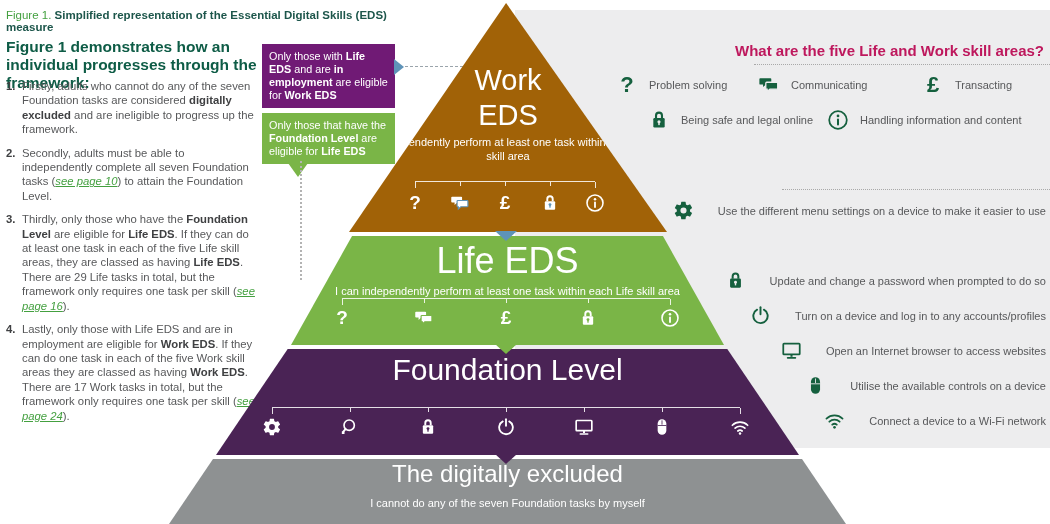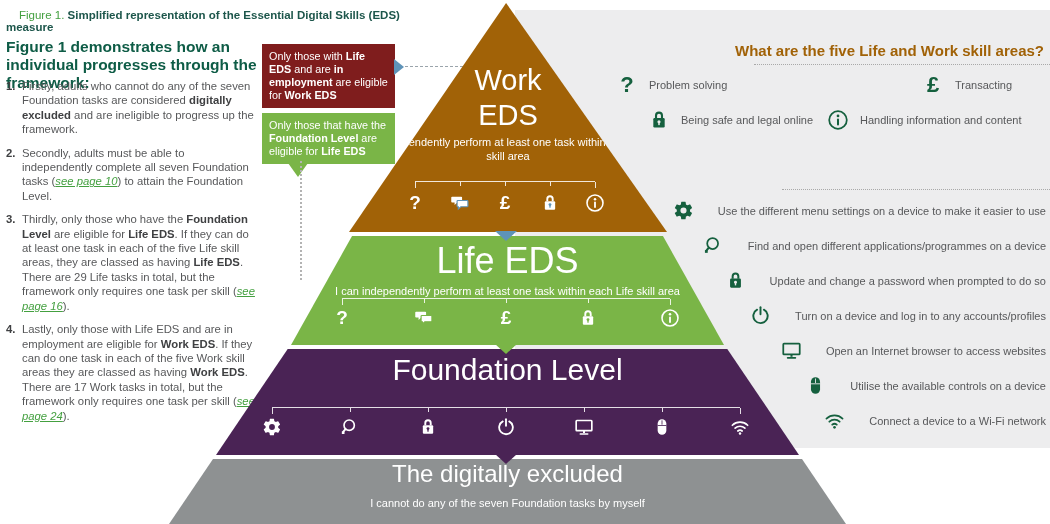--- a/index.html
+++ b/index.html
@@ -4,33 +4,33 @@
 <style>
   * { margin:0; padding:0; box-sizing:border-box; }
   body { font-family:"Liberation Sans", sans-serif; background:#fff; }
   .root { position:relative; width:1050px; height:524px; background:#ffffff; overflow:hidden; }
 
   
   .gray-panel { position:absolute; left:515px; top:10px; right:0; height:438px; background:#ededee; }
 
   
   .fig-caption { position:absolute; left:6px; top:9px; width:430px; font-size:11.5px; }
-  .fig-caption .pre { color:#44a040;margin-left:13px; }
+  .fig-caption .pre { color:#44a040; }
   .fig-caption .rest { color:#1d564b; font-weight:600; }
   .intro-heading { position:absolute; left:6px; top:38px; width:258px; font-size:15.5px; line-height:18px; color:#0e5c46; font-weight:600; }
   .steps { position:absolute; left:6px; top:79px; width:251px; font-size:11.3px; line-height:14.4px; color:#57585a; }
   .step { position:relative; padding-left:16px; margin-bottom:9px; }
   .step .num { position:absolute; left:0; top:0; font-weight:700; color:#3f4042; }
   .b { font-weight:700; color:#3f4042; }
   .lnk { color:#44a040; font-style:italic; text-decoration:underline; cursor:pointer; }
 
   
   .callout { position:absolute; width:133px; padding:6px 7px; font-size:10.8px; line-height:13px; color:#fff; }
   .callout .b { color:#fff; }
-  .co-work { left:262px; top:44px; background:#7f1d1d; }
+  .co-work { left:262px; top:44px; background:#701a75; }
   .co-work .ptr { position:absolute; right:-9px; top:15px; width:0; height:0;
                   border-top:8px solid transparent; border-bottom:8px solid transparent; border-left:10px solid #5e93b8; }
   .co-life { left:262px; top:101px; background:#7ab547;margin-top:12px; }
   .co-life .ptr { position:absolute; left:26px; bottom:-13px; width:0; height:0;
                   border-left:10px solid transparent; border-right:10px solid transparent; border-top:14px solid #7ab547; }
   .dash-h { position:absolute; left:405px; top:66px; width:58px; border-top:1.5px dashed #9aa4ab; }
   .dot-v  { position:absolute; left:300px; top:161px; height:119px; border-left:2px dotted #b3b3b3; }
 
   
   .band { position:absolute; color:#fff; }
@@ -67,21 +67,21 @@
 
   .icons { position:absolute; display:flex; justify-content:space-between; }
   .ic-work { left:56px; top:190px; width:200px; }
   .ic-life { left:41px; top:72px;  width:348px; }
   .ic-fnd  { left:46px; top:68px;  width:488px; }
   .ic { display:inline-flex; width:20px; height:20px; align-items:center; justify-content:center; color:#fff; }
   .ic svg { width:100%; height:100%; }
   .glyph { font-weight:700; font-size:19px; line-height:20px; display:inline-block; width:20px; text-align:center; }
 
   
-  .panel-head { position:absolute; right:6px; text-align:right; font-size:15px; font-weight:600; color:#a16207; }
+  .panel-head { position:absolute; right:6px; text-align:right; font-size:15px; font-weight:600; color:#be185d; }
   .head-skills { top:42px; }
   .head-tasks  { top:166px; }
   .dotted-rule { position:absolute; right:0; border-top:1.5px dotted #a9a9a9; }
   .rule-skills { left:754px; top:64px; }
   .rule-tasks  { left:782px; top:189px; }
 
   .skill-item { position:absolute; display:flex; align-items:center; gap:11px; --band:#ededee; }
   .skill-item .ic { color:#15603e; width:22px; height:22px; }
   .skill-item .glyph { font-size:22px; line-height:22px; width:22px; }
   .item-label { font-size:11px; color:#57585a; white-space:nowrap; }
@@ -297,20 +297,29 @@
 
   <div class="panel-head head-skills">What are the five Life and Work skill areas?</div>
   <div class="dotted-rule rule-skills"></div>
 
   <div class="skill-item si-0">
     <span class="ic">
         <span class="glyph">?</span>
       </span>
     <span class="item-label">Problem solving</span>
   </div>
+  <div class="skill-item si-1">
+    <span class="ic">
+        <svg viewBox="0 0 24 24" fill="currentColor">
+          <path d="M2.5 4.5h11a1 1 0 0 1 1 1v5a1 1 0 0 1-1 1H8.8l-3.3 2.8v-2.8H2.5a1 1 0 0 1-1-1v-5a1 1 0 0 1 1-1z"></path>
+          <path stroke="var(--band,#5e93b8)" stroke-width="1.4" d="M9.5 9h11a1 1 0 0 1 1 1v5.5a1 1 0 0 1-1 1H13l-3 2.6v-2.6H9.5a1 1 0 0 1-1-1V10a1 1 0 0 1 1-1z"></path>
+        </svg>
+      </span>
+    <span class="item-label">Communicating</span>
+  </div>
   <div class="skill-item si-2">
     <span class="ic">
         <span class="glyph">£</span>
       </span>
     <span class="item-label">Transacting</span>
   </div>
   <div class="skill-item si-3">
     <span class="ic">
         <svg viewBox="0 0 24 24" fill="currentColor">
           <path d="M12 2.8a4.4 4.4 0 0 0-4.4 4.4V10h2.3V7.2a2.1 2.1 0 1 1 4.2 0V10h2.3V7.2A4.4 4.4 0 0 0 12 2.8z"></path>
@@ -335,30 +344,20 @@
   <div class="dotted-rule rule-tasks"></div>
 
   <div class="task-row tr-0">
     <span class="ic">
         <svg viewBox="0 0 24 24" fill="currentColor">
           <path fill-rule="evenodd" d="M19.4 13c.04-.33.06-.66.06-1s-.02-.67-.06-1l2.1-1.65a.5.5 0 0 0 .12-.64l-2-3.46a.5.5 0 0 0-.61-.22l-2.48 1a7.6 7.6 0 0 0-1.73-1L14.4 2.4a.5.5 0 0 0-.5-.4h-4a.5.5 0 0 0-.5.42l-.38 2.63c-.62.26-1.2.6-1.73 1l-2.48-1a.5.5 0 0 0-.61.22l-2 3.46a.5.5 0 0 0 .12.64L4.4 11c-.04.33-.06.66-.06 1s.02.67.06 1l-2.1 1.65a.5.5 0 0 0-.12.64l2 3.46c.14.24.42.34.61.22l2.48-1c.53.4 1.11.74 1.73 1l.38 2.63a.5.5 0 0 0 .5.42h4a.5.5 0 0 0 .5-.42l.38-2.63a7.6 7.6 0 0 0 1.73-1l2.48 1c.24.1.5 0 .61-.22l2-3.46a.5.5 0 0 0-.12-.64L19.4 13zM12 15.5a3.5 3.5 0 1 1 0-7 3.5 3.5 0 0 1 0 7z"></path>
         </svg>
       </span>
     <span class="item-label">Use the different menu settings on a device to make it easier to use</span>
   </div>
-  <div class="task-row tr-1">
-    <span class="ic">
-        <svg viewBox="0 0 24 24" fill="none" stroke="currentColor" stroke-width="2">
-          <circle cx="11" cy="9.8" r="6.2"></circle>
-          <path d="M6.6 14.6 4 17.6" stroke-width="2.4" stroke-linecap="round"></path>
-          <rect x="2.2" y="17.2" width="3.2" height="3.2" fill="currentColor" stroke="none"></rect>
-        </svg>
-      </span>
-    <span class="item-label">Find and open different applications/programmes on a device</span>
-  </div>
   <div class="task-row tr-2">
     <span class="ic">
         <svg viewBox="0 0 24 24" fill="currentColor">
           <path d="M12 2.8a4.4 4.4 0 0 0-4.4 4.4V10h2.3V7.2a2.1 2.1 0 1 1 4.2 0V10h2.3V7.2A4.4 4.4 0 0 0 12 2.8z"></path>
           <rect x="5.8" y="9.8" width="12.4" height="10.4" rx="1.3"></rect>
           <circle cx="12" cy="13.9" r="1.7" fill="var(--band,#5e93b8)"></circle>
           <rect x="11.2" y="14.4" width="1.6" height="3.2" fill="var(--band,#5e93b8)"></rect>
         </svg>
       </span>
     <span class="item-label">Update and change a password when prompted to do so</span>

